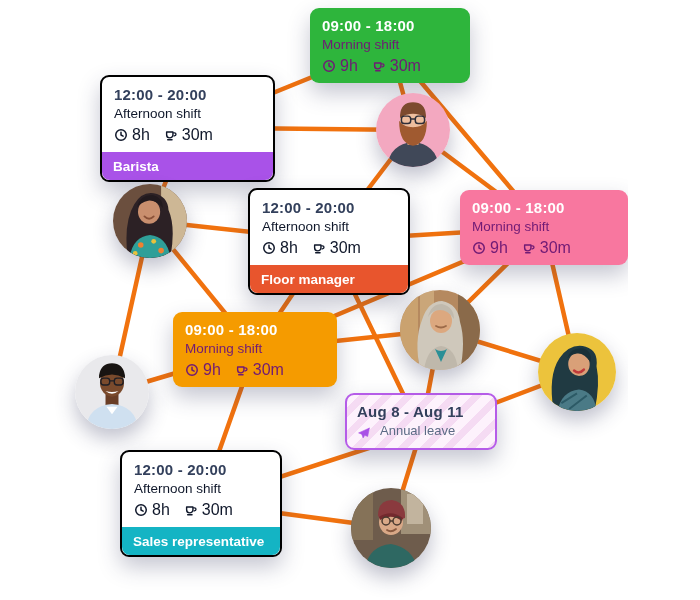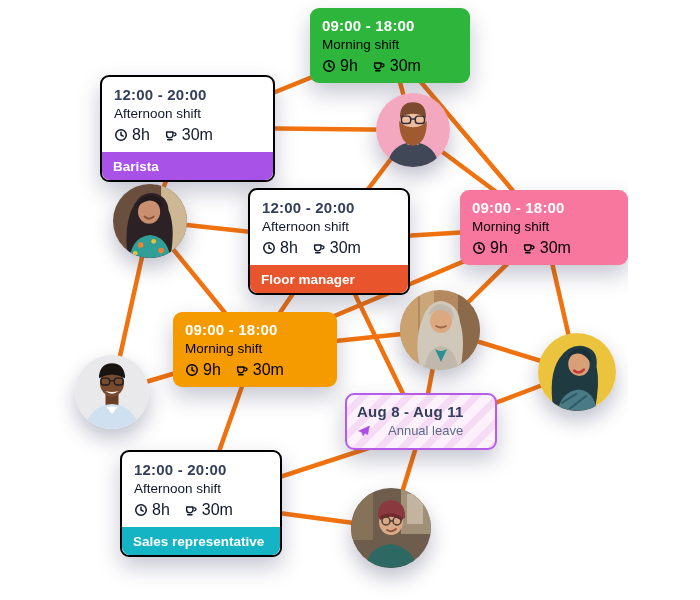--- a/index.html
+++ b/index.html
@@ -13,32 +13,32 @@
   .card-time{font-size:15px;font-weight:700;letter-spacing:.2px;line-height:19px;}
   .card-shift{font-size:13.5px;line-height:18px;margin-top:1px;}
   .card-meta{display:flex;align-items:center;gap:14px;font-size:16px;margin-top:3px;line-height:17px;}
   .meta-item{display:inline-flex;align-items:center;gap:4px;}
   .ic{width:14px;height:14px;flex:0 0 auto;}
   .card-role{height:28px;display:flex;align-items:center;padding:0 11px;color:#fff;
              font-size:13.5px;font-weight:700;border-radius:0 0 8px 8px;}
   .white{background:#ffffff;border:2px solid #000000;color:#33405c;}
   .white .card-shift,.white .card-meta{color:#0f172a;}
   .solid{color:#ffffff;}
-  .solid .card-shift,.solid .card-meta{color:#000000;}
+  .solid .card-shift,.solid .card-meta{color:#701a75;}
 
   .pos-green  {left:310px;top:8px;  width:160px;background:#2eb53c;}
   .pos-barista{left:100px;top:75px; width:175px;}
   .pos-floor  {left:248px;top:188px;width:162px;}
   .pos-pink   {left:460px;top:190px;width:168px;background:#f8779f;}
   .pos-orange {left:173px;top:312px;width:164px;background:#f59b00;}
   .pos-leave  {left:345px;top:393px;width:152px;
                background:repeating-linear-gradient(135deg,#fdf2fc 0px,#fdf2fc 9px,#f5dbf3 9px,#f5dbf3 16px);
                border:2px solid #b55ce8;color:#33405c;}
   .pos-leave .card-body{padding:7px 10px 8px 10px;}
-  .pos-leave .row{display:flex;align-items:center;gap:17px;color:#5c6b85;font-size:13px;line-height:18px;margin-top:1px;}
+  .pos-leave .row{display:flex;align-items:flex-end;gap:9px;color:#5c6b85;font-size:13px;line-height:18px;margin-top:1px;}
   .pos-sales  {left:120px;top:450px;width:162px;}
   .role-purple{background:#a952e8;}
   .role-red   {background:#e8552d;}
   .role-teal  {background:#14b4c4;}
 
   
   .avatar{position:absolute;z-index:2;border-radius:50%;overflow:hidden;
           box-shadow:0 10px 20px rgba(45,50,90,.30);}
   .avatar svg{display:block;width:100%;height:100%;}
   .pos-av-beard  {left:376px;top:93px; width:74px;height:74px;}

